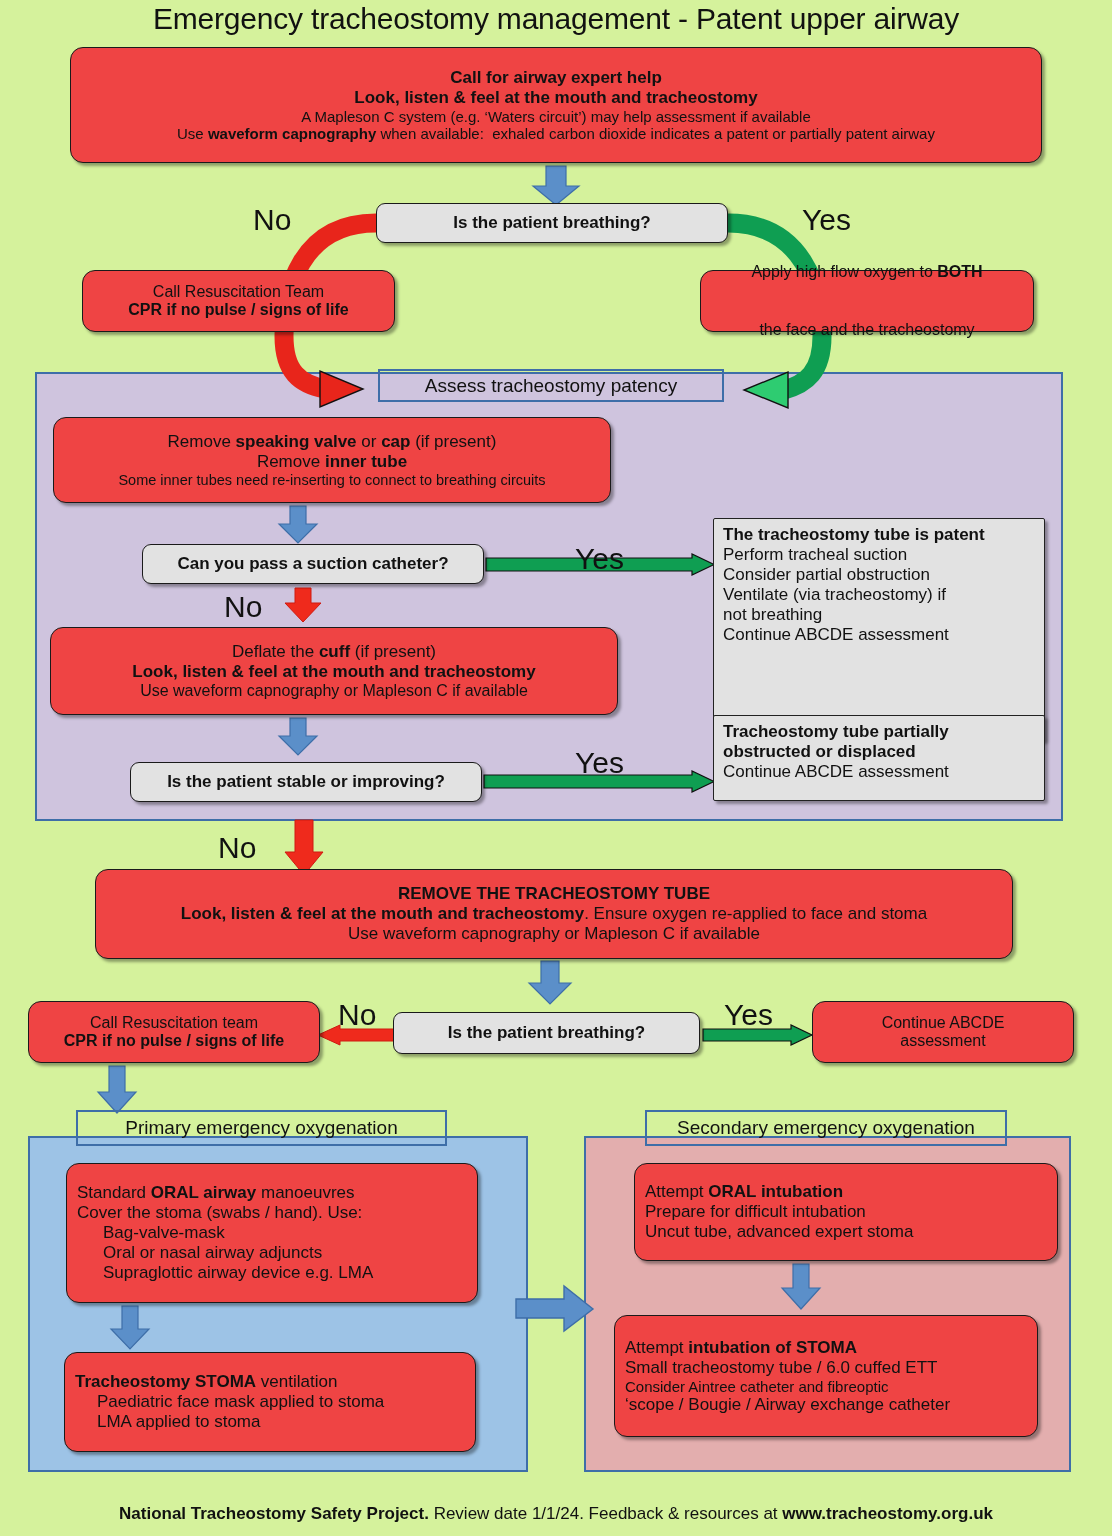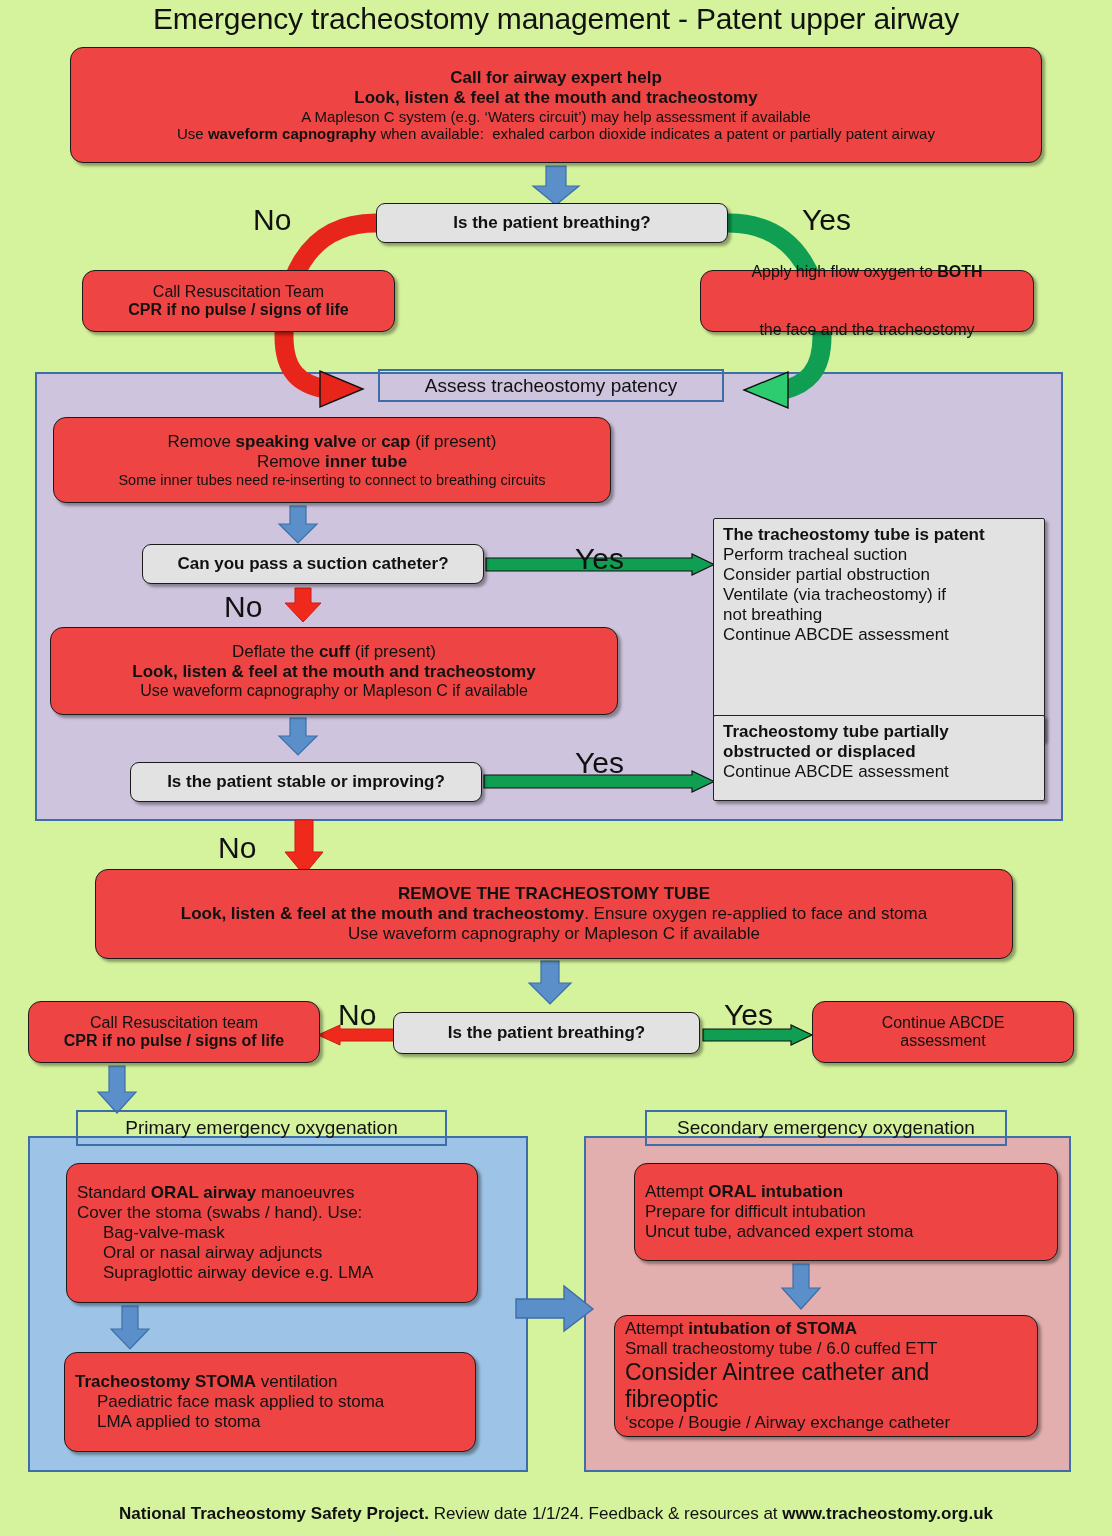--- a/index.html
+++ b/index.html
@@ -316,21 +316,21 @@
 
   <div class="arrow" style="left:779px; top:1264px;">
     <svg width="44" height="46" viewBox="0 0 44 46">
       <polygon points="14,0 30,0 30,24 41,24 22,45 3,24 14,24" fill="#5b8fc9" stroke="#3e6ea8" stroke-width="1.2"></polygon>
     </svg>
   </div>
 
   <div class="wbox" style="left:614px; top:1315px; width:424px; height:122px; align-items:flex-start;">
     <span class="line l" style="font-size:17px;">Attempt <b>intubation of STOMA</b></span>
     <span class="line l" style="font-size:17px;">Small tracheostomy tube / 6.0 cuffed ETT</span>
-    <span class="line l" style="font-size:23px;">Consider Aintree catheter and fibreoptic</span>
+    <span class="line l" style="font-size:15px;">Consider Aintree catheter and fibreoptic</span>
     <span class="line l" style="font-size:17px;">‘scope / Bougie / Airway exchange catheter</span>
   </div>
 
   <div class="footer">
     <span style="font-weight:bold;">National Tracheostomy Safety Project.</span><span> Review date 1/1/24. Feedback &amp; resources at </span><span style="font-weight:bold;">www.tracheostomy.org.uk</span>
   </div>
 
 </div>
 
 </body></html>

